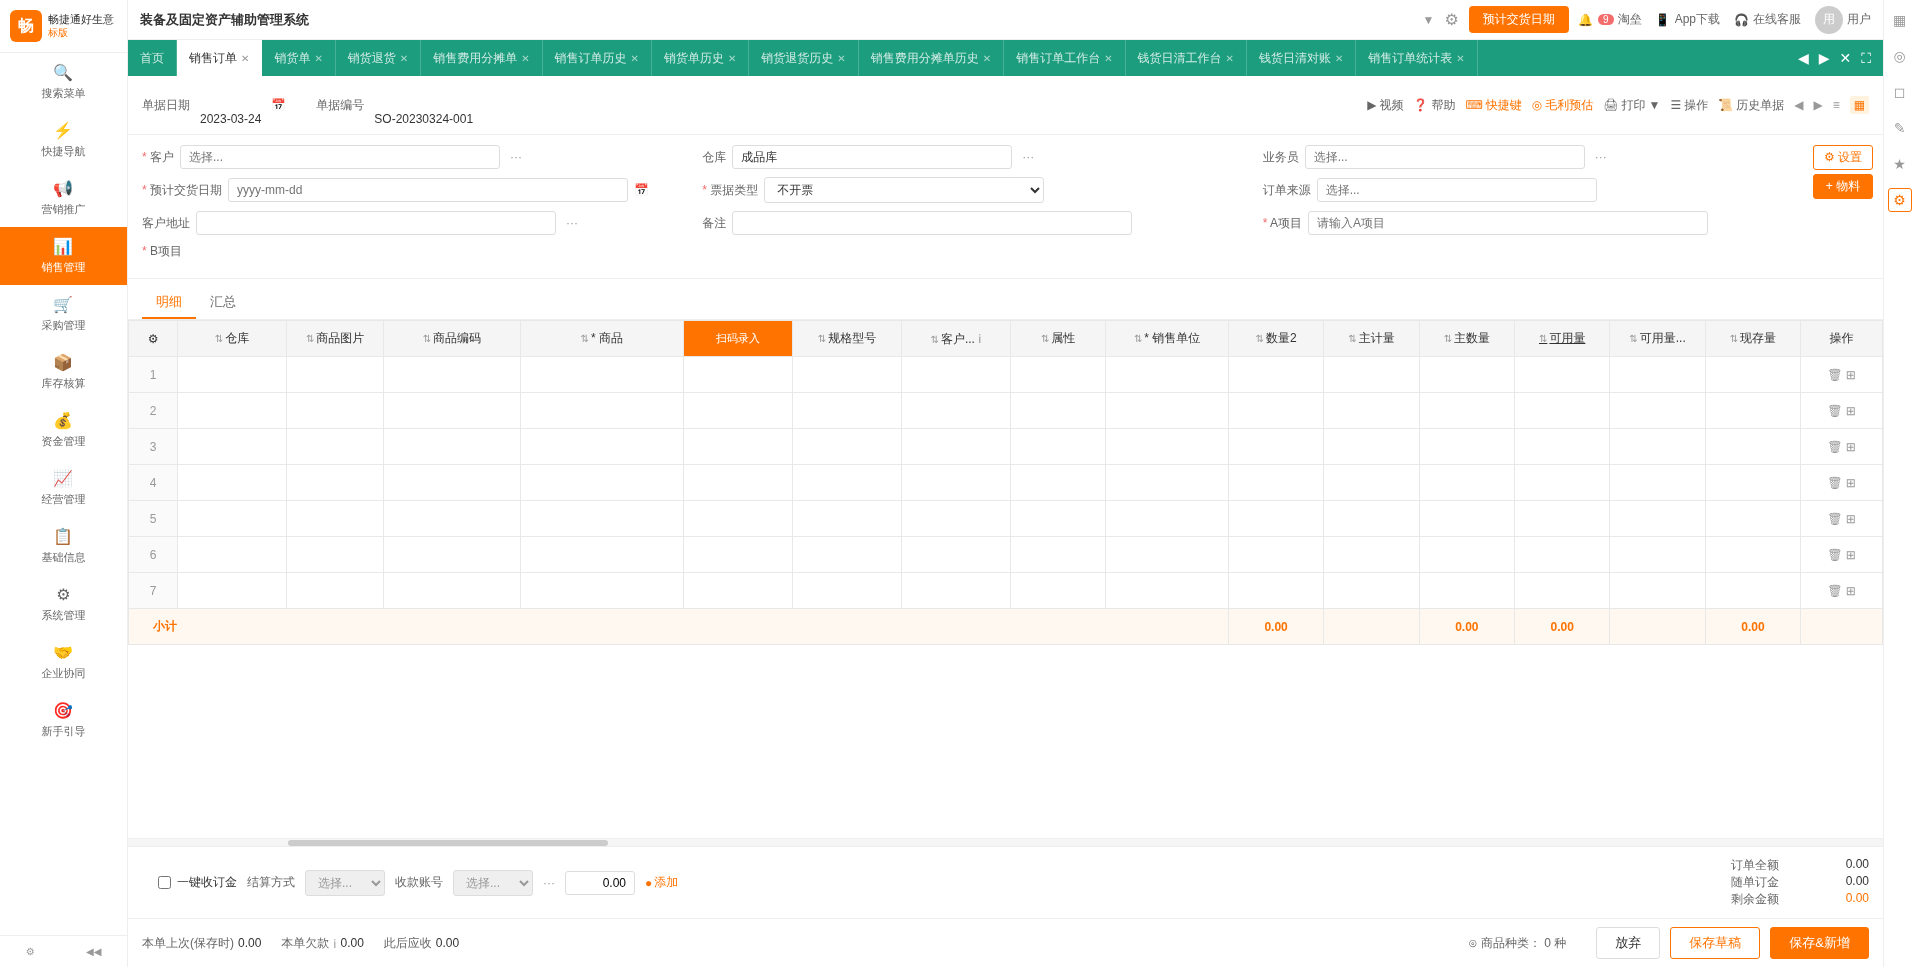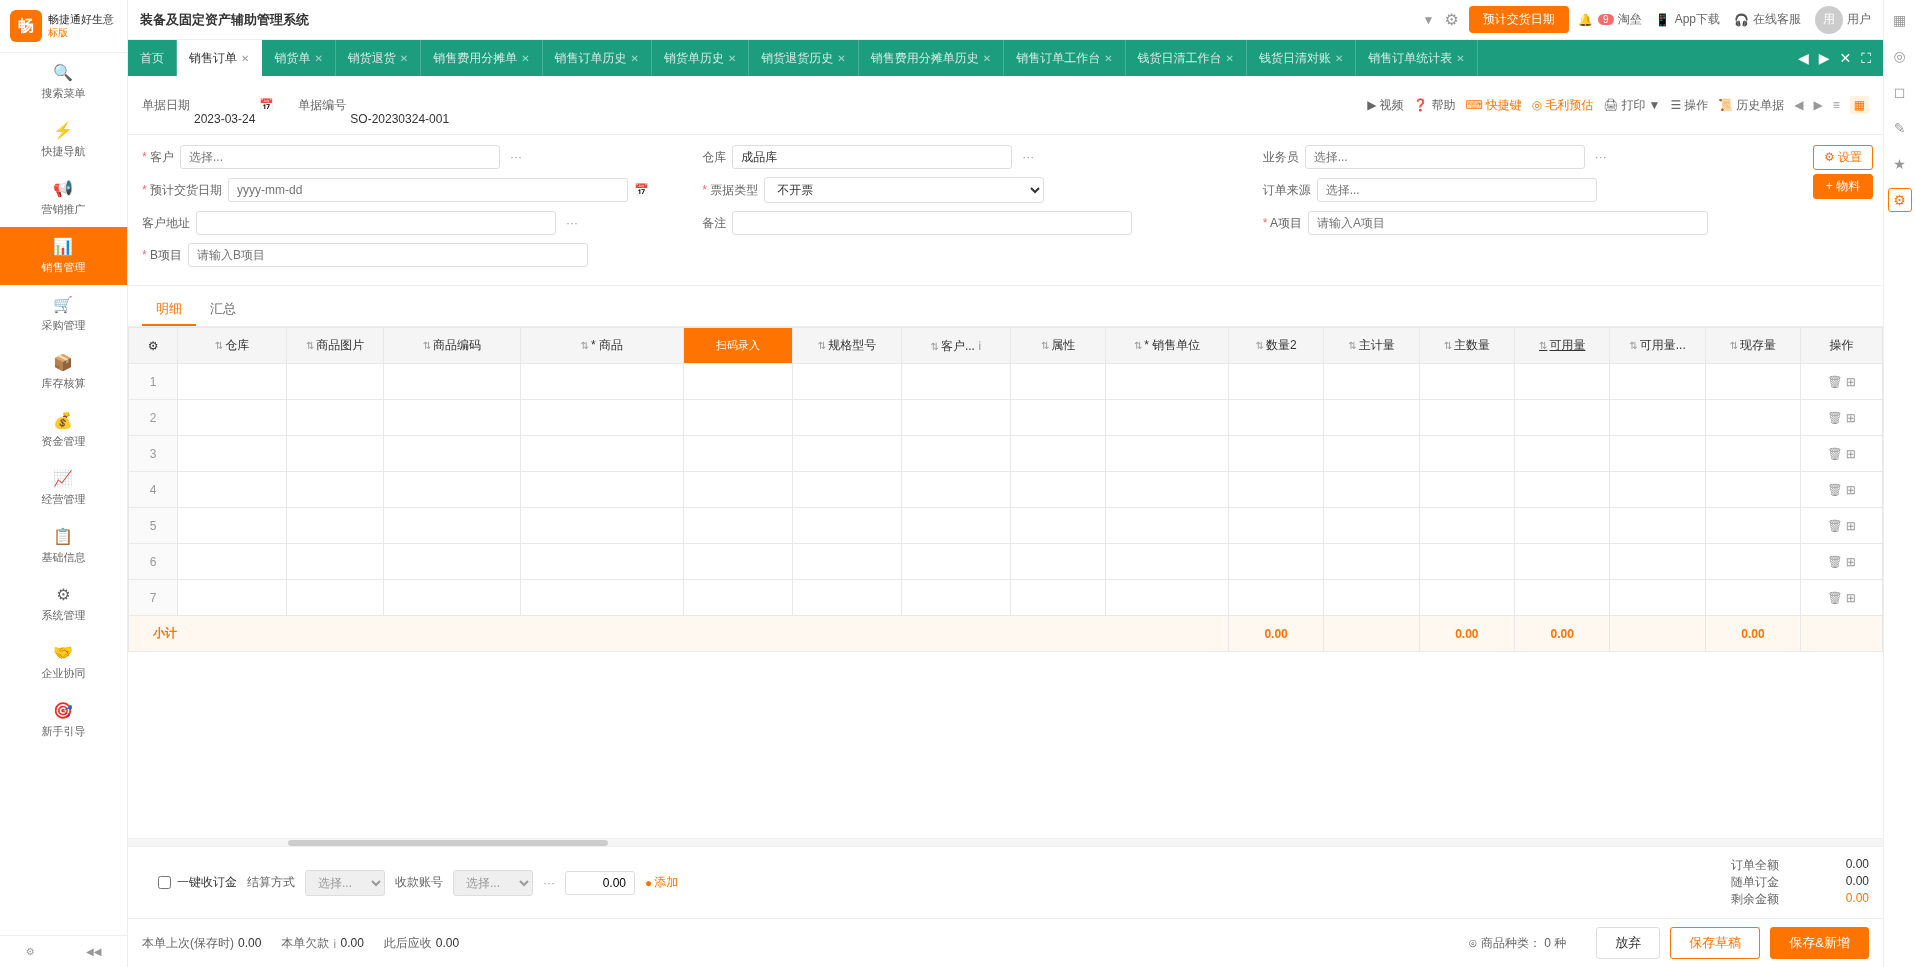--- a/index.html
+++ b/index.html
@@ -40,21 +40,21 @@
     .tab-close { font-size: 10px; color: rgba(255,255,255,0.6); }
     .tab-item.active .tab-close { color: #999; }
     .tab-nav { display: flex; align-items: center; gap: 2px; margin-left: auto; padding: 0 8px; color: #fff; font-size: 14px; }
     .tab-nav span { cursor: pointer; padding: 2px 4px; }
 
     
     .content-area { flex: 1; background: #f5f5f5; overflow-y: auto; display: flex; flex-direction: column; }
 
     
     .form-header { background: #fff; padding: 8px 14px; display: flex; align-items: center; gap: 16px; border-bottom: 1px solid #eee; flex-shrink: 0; }
-    .form-header-left { display: flex; align-items: center; gap: 4px; }
+    .form-header-left { display: flex; align-items: center; gap: 10px; }
     .form-header-label { color: #666; font-size: 12px; }
     .form-header-value { color: #333; font-size: 12px; margin-top: 28px; }
     .form-header-right { margin-left: auto; display: flex; align-items: center; gap: 10px; }
     .header-action-btn { display: flex; align-items: center; gap: 3px; color: #666; font-size: 12px; cursor: pointer; }
     .header-action-btn.orange { color: #ff7300; }
 
     
     .form-body { background: #fff; padding: 10px 14px; border-bottom: 1px solid #eee; flex-shrink: 0; }
     .form-row { display: flex; align-items: center; gap: 20px; margin-bottom: 8px; }
     .form-field { display: flex; align-items: center; gap: 6px; flex: 1; }
@@ -377,21 +377,20 @@
               <input class="form-field-input wide" type="text" style="max-width: 400px;">
             </div>
             <div class="form-field">
               <span class="form-field-label required">A项目</span>
               <input class="form-field-input wide" type="text" placeholder="请输入A项目" style="">
             </div>
           </div>
           <div class="form-row">
             <div class="form-field">
               <span class="form-field-label required">B项目</span>
-              <input class="form-field-input wide" type="text" placeholder="请输入B项目" style="">
             </div>
           </div>
         </div>
 
         <div style="position:absolute;right:10px;top:10px;display:flex;flex-direction:column;gap:4px;">
           <button class="right-action-btn">
             <span>⚙</span>
             <span>设置</span>
           </button>
           <button class="right-action-btn filled">

